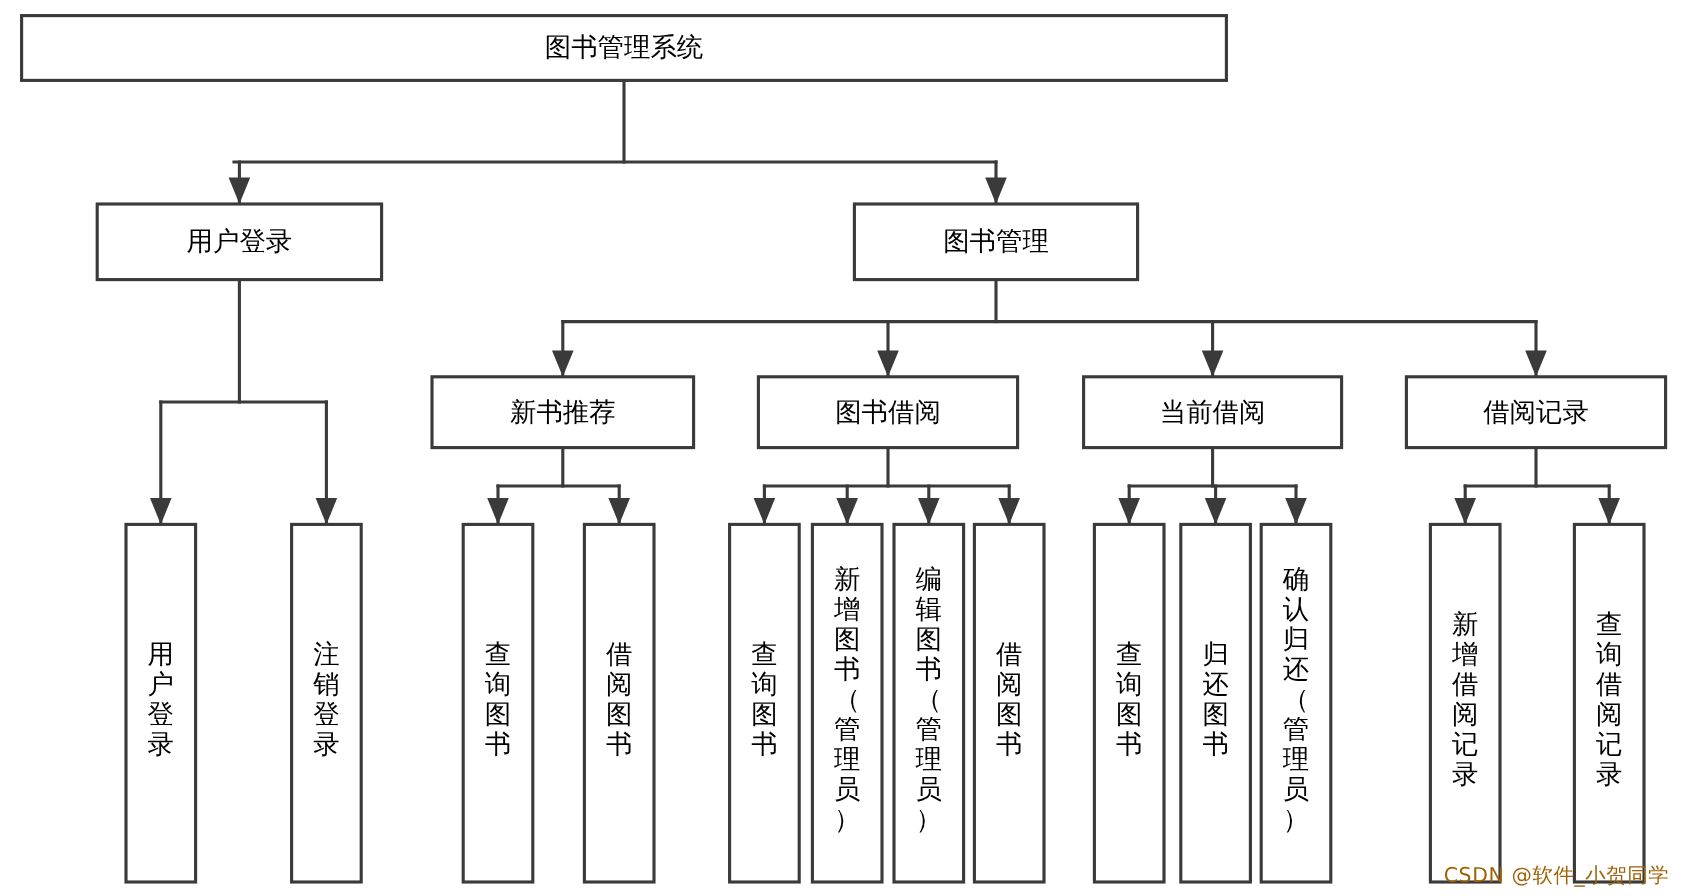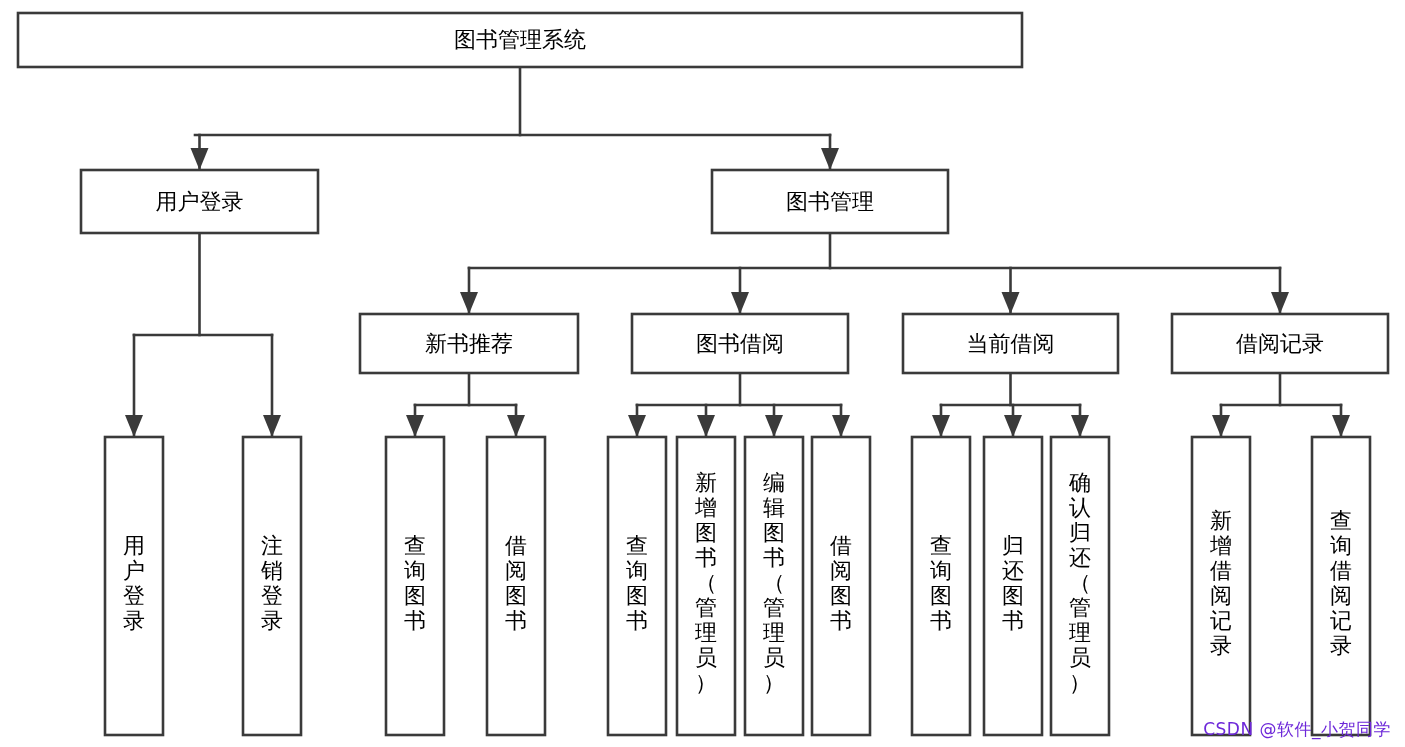--- a/index.html
+++ b/index.html
@@ -55,21 +55,21 @@
   .arrow-head {
     fill: #3a3a3a;
     stroke: none;
   }
   .watermark {
     position: absolute;
     right: 14px;
     bottom: 6px;
     font-family: "DejaVu Sans", "Liberation Sans", sans-serif;
     font-size: 17px;
-    color: #6d28d9;
+    color: #a16207;
     white-space: nowrap;
     letter-spacing: 0.5px;
     pointer-events: none;
   }
 </style>
 </head>
 <body>
 
 <div id="diagram-root">
   <svg id="flow" viewBox="0 0 1405 747">

